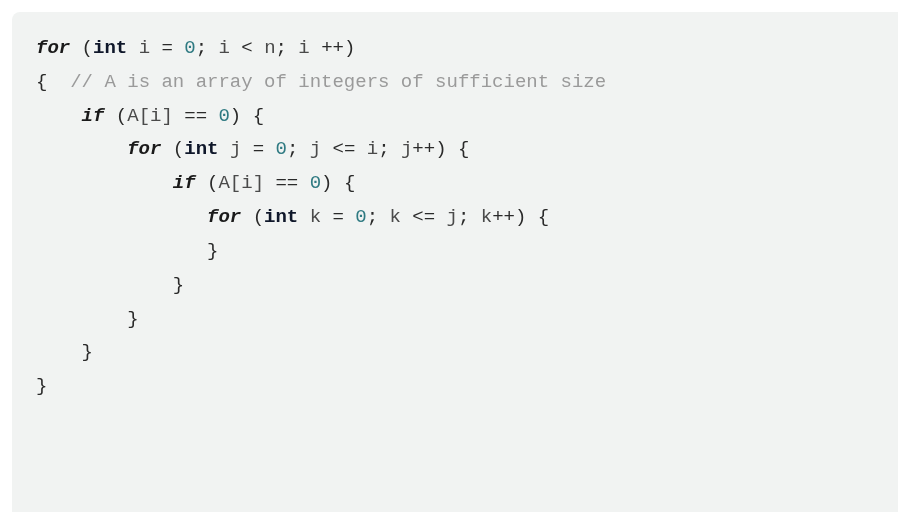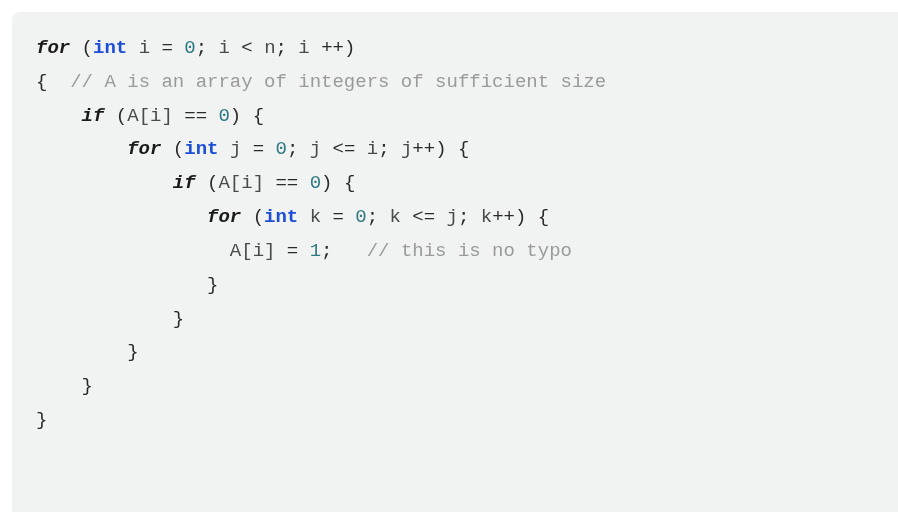--- a/index.html
+++ b/index.html
@@ -18,35 +18,34 @@
     box-sizing: border-box;
     font-size: 19px;
     line-height: 1.78;
     color: #2a2a2a;
     overflow: hidden;
   }
   .line {
     white-space: pre;
   }
   .kw { font-weight: 700; color: #1a1a1a; font-style: italic; }
-  .type { font-weight: 700; color: #1d4ed8; }
+  .type { font-weight: 700; color: #0f172a; }
   .num { color: #2f7a82; }
   .op { color: #2a2a2a; }
   .ident { color: #4a4a4a; }
   .comment { color: #9a9a9a; }
 </style>
 </head>
 <body>
 
 <div class="code-block">
   <div class="line"><span class="kw">for</span><span class="op"> (</span><span class="type">int</span><span> </span><span class="ident">i</span><span class="op"> = </span><span class="num">0</span><span class="op">;</span><span> </span><span class="ident">i</span><span class="op"> &lt; </span><span class="ident">n</span><span class="op">;</span><span> </span><span class="ident">i</span><span class="op"> ++</span><span class="op">)</span></div>
   <div class="line"><span class="op">{  </span><span class="comment">// A is an array of integers of sufficient size</span></div>
   <div class="line"><span>    </span><span class="kw">if</span><span class="op"> (</span><span class="ident">A[i]</span><span class="op"> == </span><span class="num">0</span><span class="op">) {</span></div>
   <div class="line"><span>        </span><span class="kw">for</span><span class="op"> (</span><span class="type">int</span><span> </span><span class="ident">j</span><span class="op"> = </span><span class="num">0</span><span class="op">;</span><span> </span><span class="ident">j</span><span class="op"> &lt;= </span><span class="ident">i</span><span class="op">;</span><span> </span><span class="ident">j</span><span class="op">++</span><span class="op">) {</span></div>
   <div class="line"><span>            </span><span class="kw">if</span><span class="op"> (</span><span class="ident">A[i]</span><span class="op"> == </span><span class="num">0</span><span class="op">) {</span></div>
   <div class="line"><span>               </span><span class="kw">for</span><span class="op"> (</span><span class="type">int</span><span> </span><span class="ident">k</span><span class="op"> = </span><span class="num">0</span><span class="op">;</span><span> </span><span class="ident">k</span><span class="op"> &lt;= </span><span class="ident">j</span><span class="op">;</span><span> </span><span class="ident">k</span><span class="op">++</span><span class="op">) {</span></div>
-  <div class="line"><span>                 </span><span class="ident">A[i]</span><span class="op"> = </span><span class="num">1</span><span class="op">;</span><span>   </span><span class="comment">// this is no typo</span></div>
   <div class="line"><span>               </span><span class="op">}</span></div>
   <div class="line"><span>            </span><span class="op">}</span></div>
   <div class="line"><span>        </span><span class="op">}</span></div>
   <div class="line"><span>    </span><span class="op">}</span></div>
   <div class="line"><span class="op">}</span></div>
 </div>
 
 </body></html>

